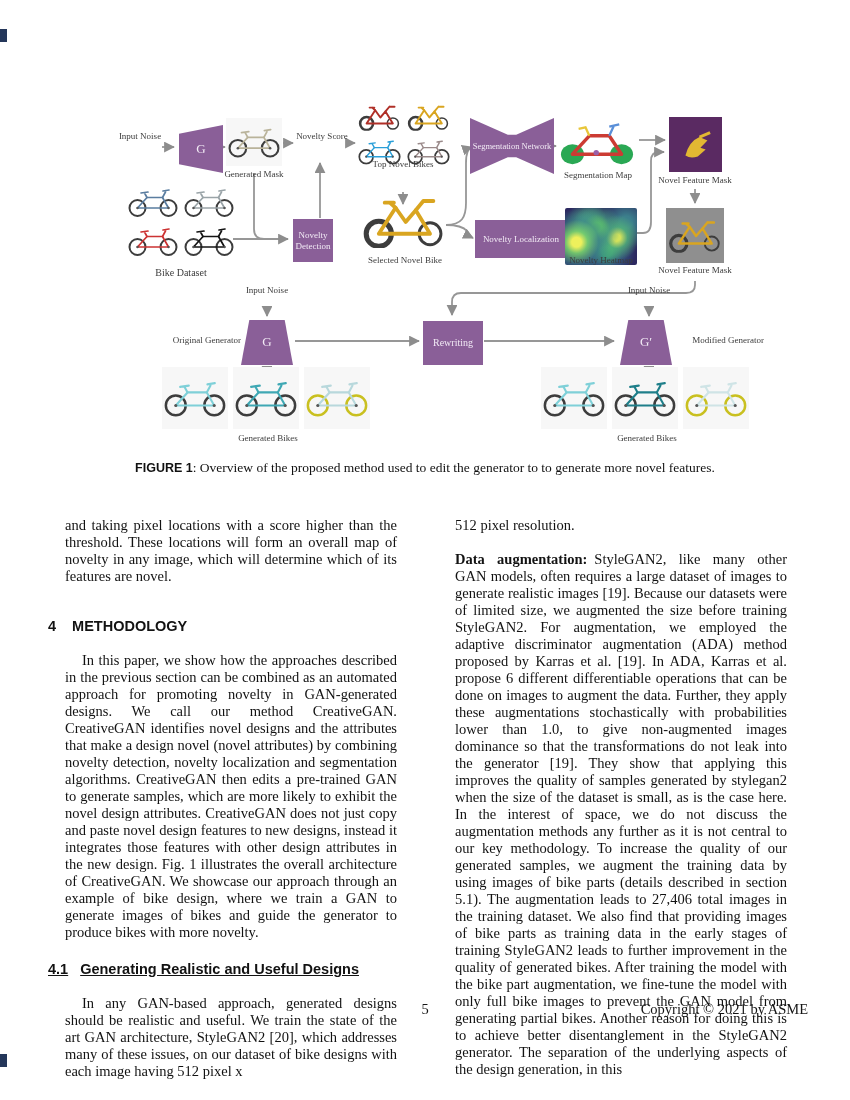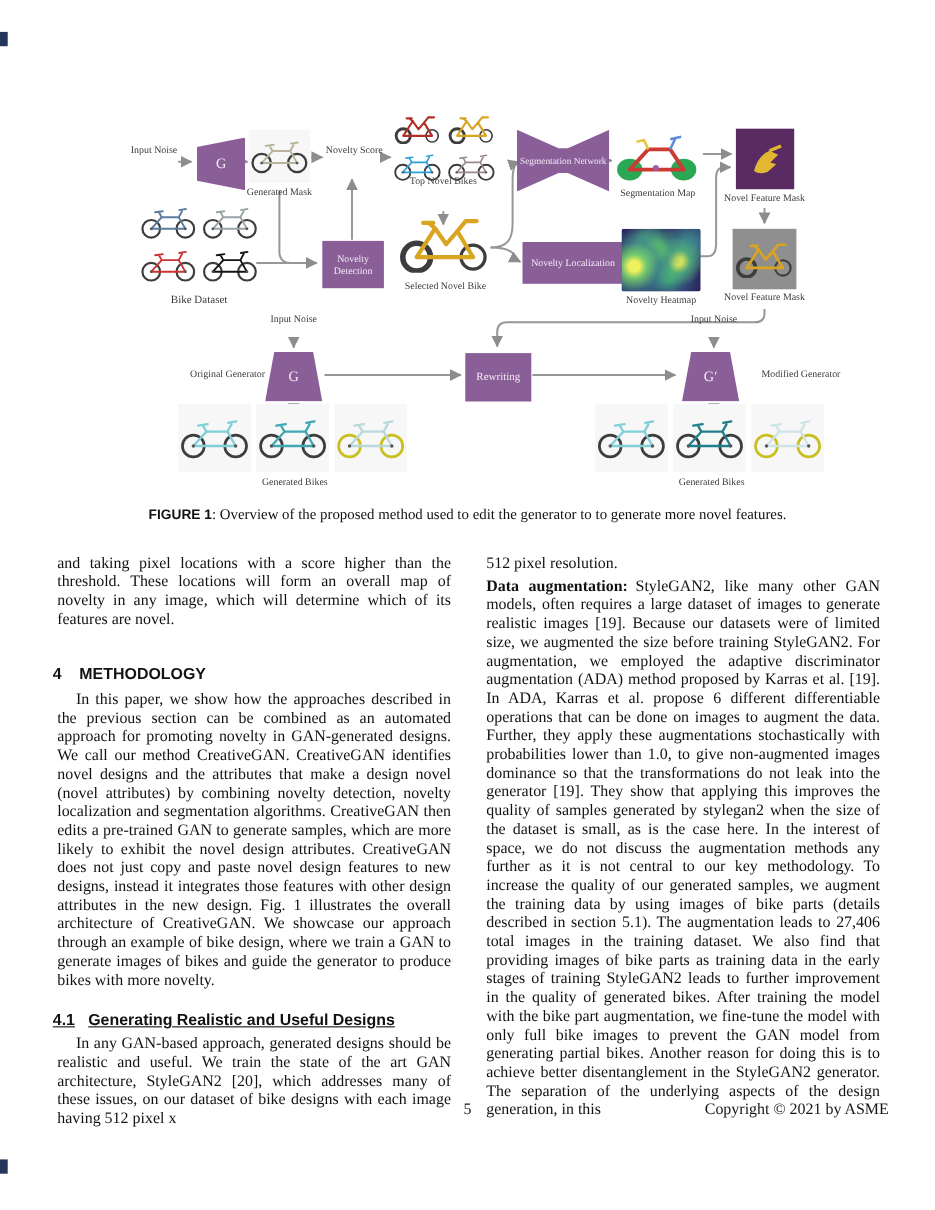--- a/index.html
+++ b/index.html
@@ -37,21 +37,21 @@
   .connectors{position:absolute;left:0;top:0;}
 
   
   .caption{position:absolute;left:0;top:460px;width:850px;text-align:center;font-size:13.5px;color:#111;}
   .caption b{font-family:"Liberation Sans",sans-serif;font-size:12.5px;}
 
   
   .col{position:absolute;width:366px;text-align:justify;font-size:14.5px;line-height:17px;color:#121212;}
   .col-left{left:48px;top:500px;}
   .col-right{left:438px;top:500px;}
-  .col p{margin:4px;text-indent:17px;}
+  .col p{margin:17px;text-indent:17px;}
   .col p.noindent{text-indent:0;}
   .hsec{font-family:"Liberation Sans",sans-serif;font-weight:bold;font-size:14.5px;
         display:flex;text-align:left;}
   .hsec .num{margin-right:16px;}
   .h4{margin-top:33px;margin-bottom:6px;}
   .h41{margin-top:20px;margin-bottom:2px;text-decoration:underline;}
   .h41 .num{margin-right:12px;}
   .runin{font-family:"Liberation Serif",serif;font-weight:bold;margin-right:7px;}
   .p-da{margin-top:21px;}
 
@@ -169,21 +169,21 @@
         </svg>
       <svg class="bike" width="50" height="34" viewBox="0 0 100 62" style="color:#cc3333">
           <use href="#sym-bike"></use>
         </svg>
       <svg class="bike" width="50" height="34" viewBox="0 0 100 62" style="color:#141414">
           <use href="#sym-bike"></use>
         </svg>
     </div>
     <div class="flabel" style="left:114px;top:172px;width:106px;font-size:10px">Bike Dataset</div>
 
-    <div class="pblock" style="left:279px;top:124px;width:56px;height:43px">Novelty Detection</div>
+    <div class="pblock" style="left:279px;top:124px;width:40px;height:43px">Novelty Detection</div>
 
     <div class="pblock bowtie" style="left:456px;top:23px;width:84px;height:56px">Segmentation Network</div>
 
     <div class="abs" style="left:544px;top:27px;width:80px;height:46px">
       <svg width="78" height="46" viewBox="0 0 100 60">
         <ellipse cx="18" cy="42" rx="15" ry="13" fill="#2aa854"></ellipse>
         <ellipse cx="82" cy="42" rx="15" ry="13" fill="#2aa854"></ellipse>
         <path d="M18 42 L40 18 L66 18 L82 42 L46 42 Z" stroke="#cc3b33" stroke-width="4.5" fill="none" stroke-linejoin="round"></path>
         <path d="M40 18 L35 7 L26 9" stroke="#e8c63a" stroke-width="3" fill="none"></path>
         <path d="M66 18 L72 5 M66 6 l13 -3" stroke="#5a8fd8" stroke-width="3" fill="none"></path>
@@ -196,21 +196,21 @@
       <svg width="44" height="44" viewBox="0 0 50 50">
         <path d="M13 37 Q17 21 29 16 L38 20 L30 28 L36 30 L27 38 Q19 41 13 37 Z" fill="var(--mask-feature-yellow,#e2b832)"></path>
         <path d="M29 16 L41 11" stroke="var(--mask-feature-yellow,#e2b832)" stroke-width="3.5" fill="none"></path>
       </svg>
     </div>
     <div class="flabel" style="left:626px;top:80px;width:110px">Novel Feature Mask</div>
 
     <div class="pblock" style="left:461px;top:125px;width:92px;height:38px">Novelty Localization</div>
 
     <div class="heatmap" style="left:551px;top:113px;width:72px;height:57px"></div>
-    <div class="flabel" style="left:534px;top:172px;width:106px">Novelty Heatmap</div>
+    <div class="flabel" style="left:534px;top:160px;width:106px">Novelty Heatmap</div>
 
     <div class="graysq" style="left:652px;top:113px;width:58px;height:55px">
       <svg class="bike" width="54" height="36" viewBox="0 0 100 62" style="color:#d9a520">
           <use href="#sym-chopper"></use>
         </svg>
     </div>
     <div class="flabel" style="left:626px;top:170px;width:110px">Novel Feature Mask</div>
 
     <div class="flabel" style="left:231px;top:190px;width:44px">Input Noise</div>
     <div class="flabel" style="left:143px;top:240px;width:84px;text-align:right">Original Generator</div>

